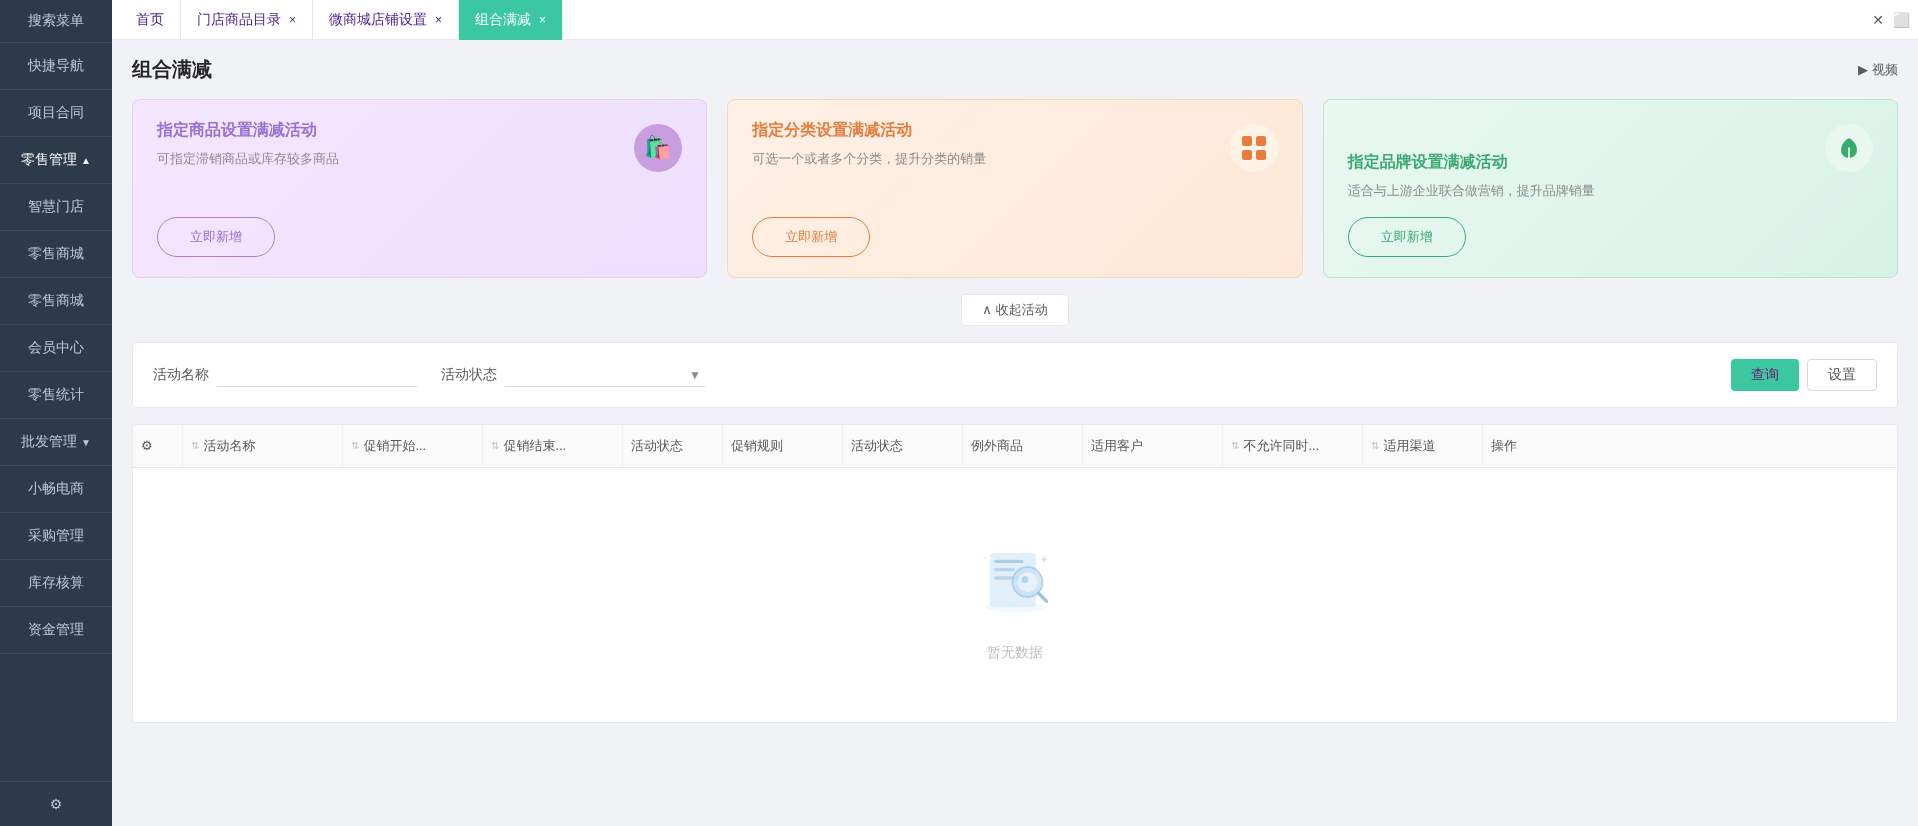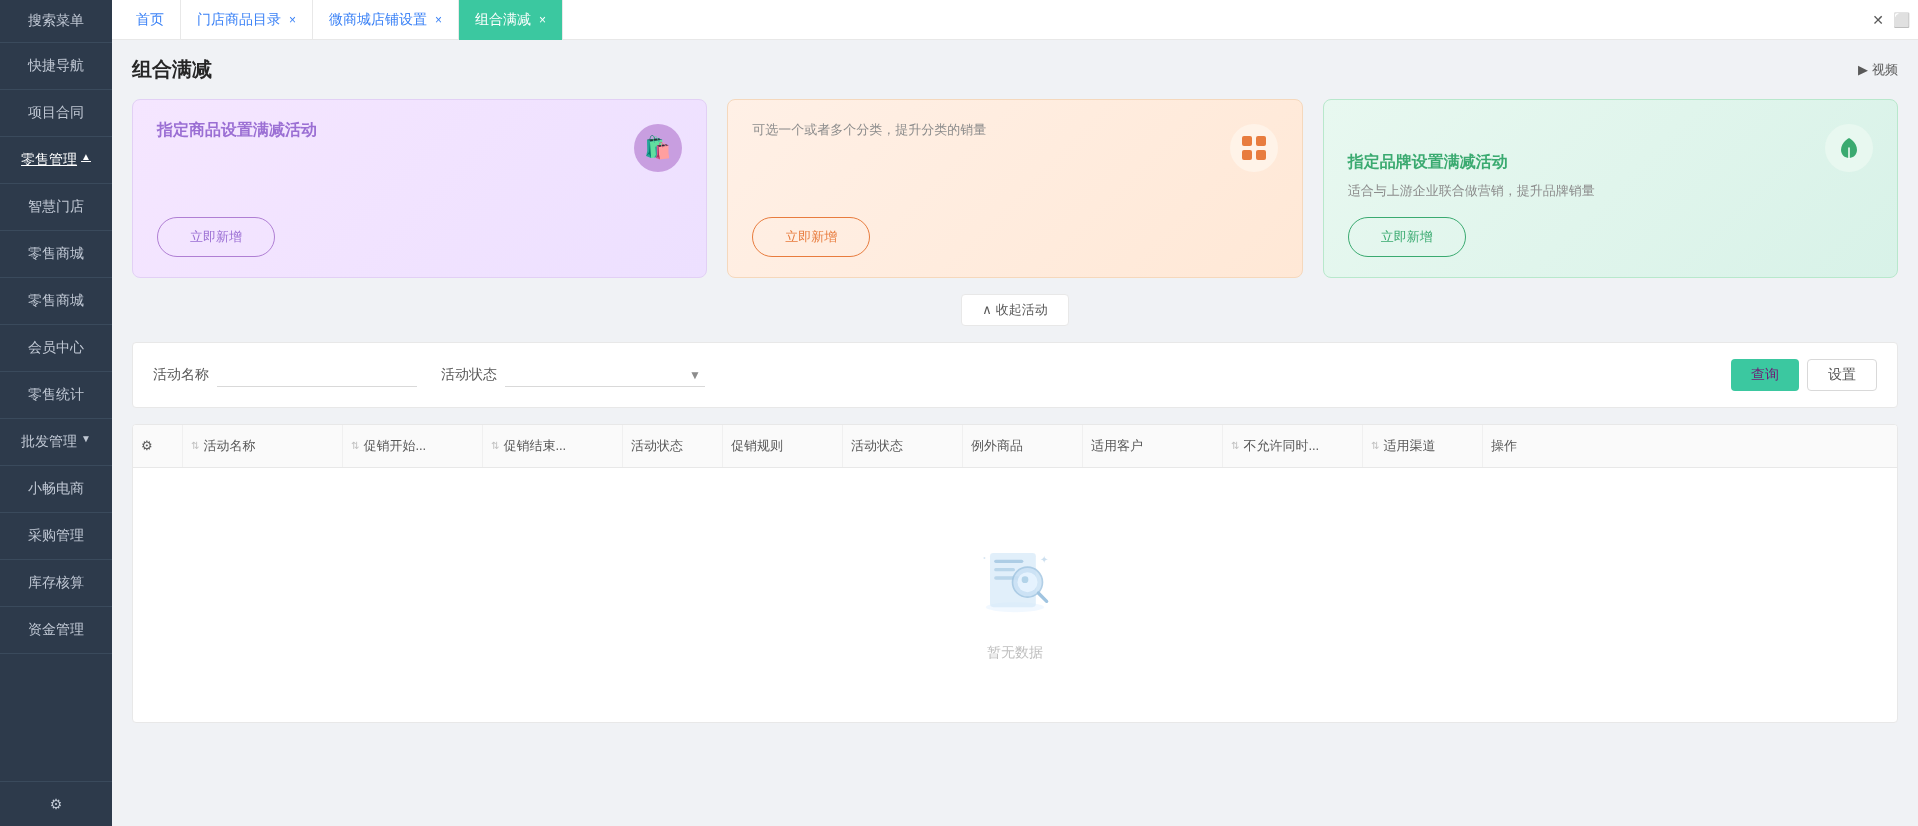--- a/index.html
+++ b/index.html
@@ -24,24 +24,25 @@
       text-align: center;
     }
     .sidebar-item {
       padding: 14px 12px;
       font-size: 14px;
       color: #c0c8d4;
       cursor: pointer;
       text-align: center;
       border-bottom: 1px solid #3a4a5c;
       display: flex;
+      align-items: center;
       justify-content: center;
       gap: 4px;
     }
-    .sidebar-item.active { color: #fff; text-decoration: underline; }
+    .sidebar-item.active { color: #fff; }
     .sidebar-item .arrow { font-size: 10px; }
     .sidebar-bottom {
       margin-top: auto;
       padding: 14px 12px;
       text-align: center;
       border-top: 1px solid #3a4a5c;
       cursor: pointer;
     }
 
     
@@ -63,21 +64,21 @@
       height: 40px;
       flex-shrink: 0;
       padding: 0 8px;
     }
     .tab-item {
       padding: 0 16px;
       height: 40px;
       display: flex;
       align-items: center;
       font-size: 14px;
-      color: #3b82f6;
+      color: #4c1d95;
       cursor: pointer;
       border-right: 1px solid #e8e8e8;
       gap: 8px;
     }
     .tab-item.active {
       background: #3bc8a0;
       color: #fff;
     }
     .tab-close {
       font-size: 12px;
@@ -420,29 +421,31 @@
         <span>▶</span>
         <span>视频</span>
       </div>
     </div>
 
     <div class="activity-cards">
 
       <div class="activity-card purple">
         <div>
           <div class="card-title">指定商品设置满减活动</div>
+          <div class="card-desc">可指定滞销商品或库存较多商品</div>
         </div>
         <div class="card-icon">
           <span>🛍️</span>
         </div>
         <button class="card-btn">立即新增</button>
       </div>
 
       <div class="activity-card orange">
         <div>
+          <div class="card-title">指定分类设置满减活动</div>
           <div class="card-desc">可选一个或者多个分类，提升分类的销量</div>
         </div>
         <div class="card-icon" style="background:#fff3e8;">
           <svg width="28" height="28" viewBox="0 0 28 28" fill="none">
             <rect x="2" y="2" width="10" height="10" rx="2" fill="#e87c3e"></rect>
             <rect x="16" y="2" width="10" height="10" rx="2" fill="#e87c3e"></rect>
             <rect x="2" y="16" width="10" height="10" rx="2" fill="#e87c3e"></rect>
             <rect x="16" y="16" width="10" height="10" rx="2" fill="#e87c3e"></rect>
           </svg>
         </div>

